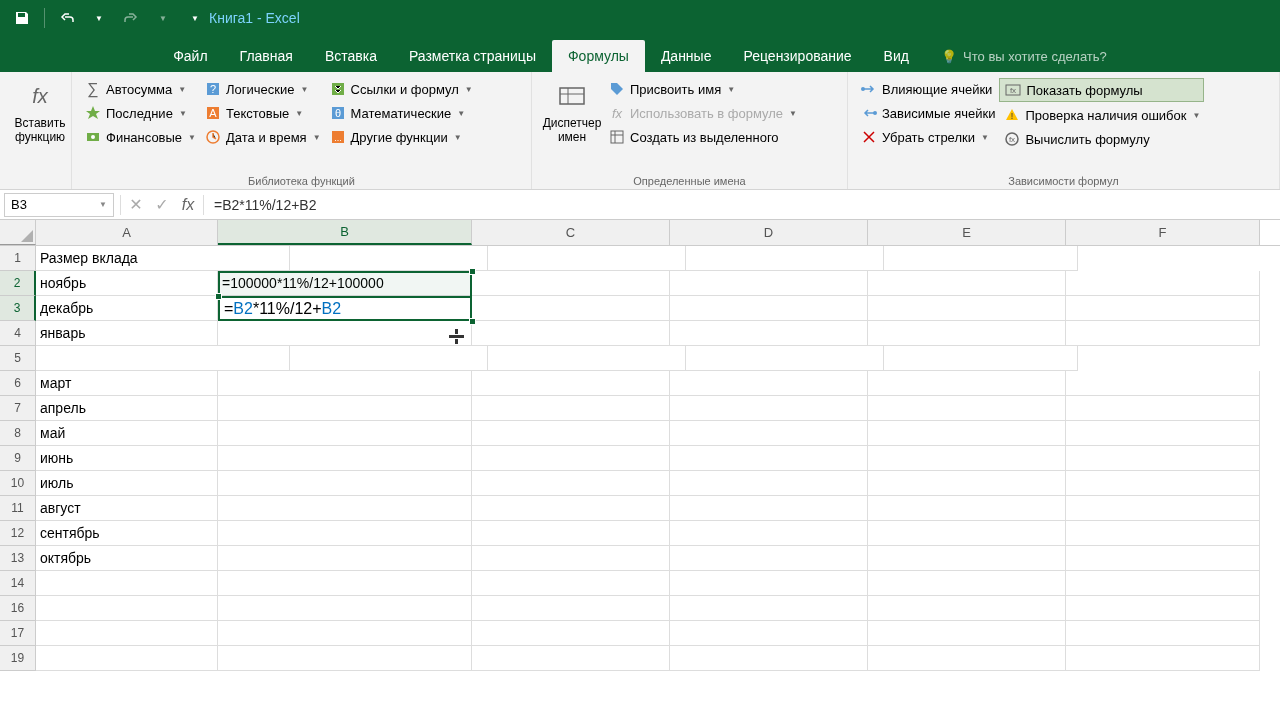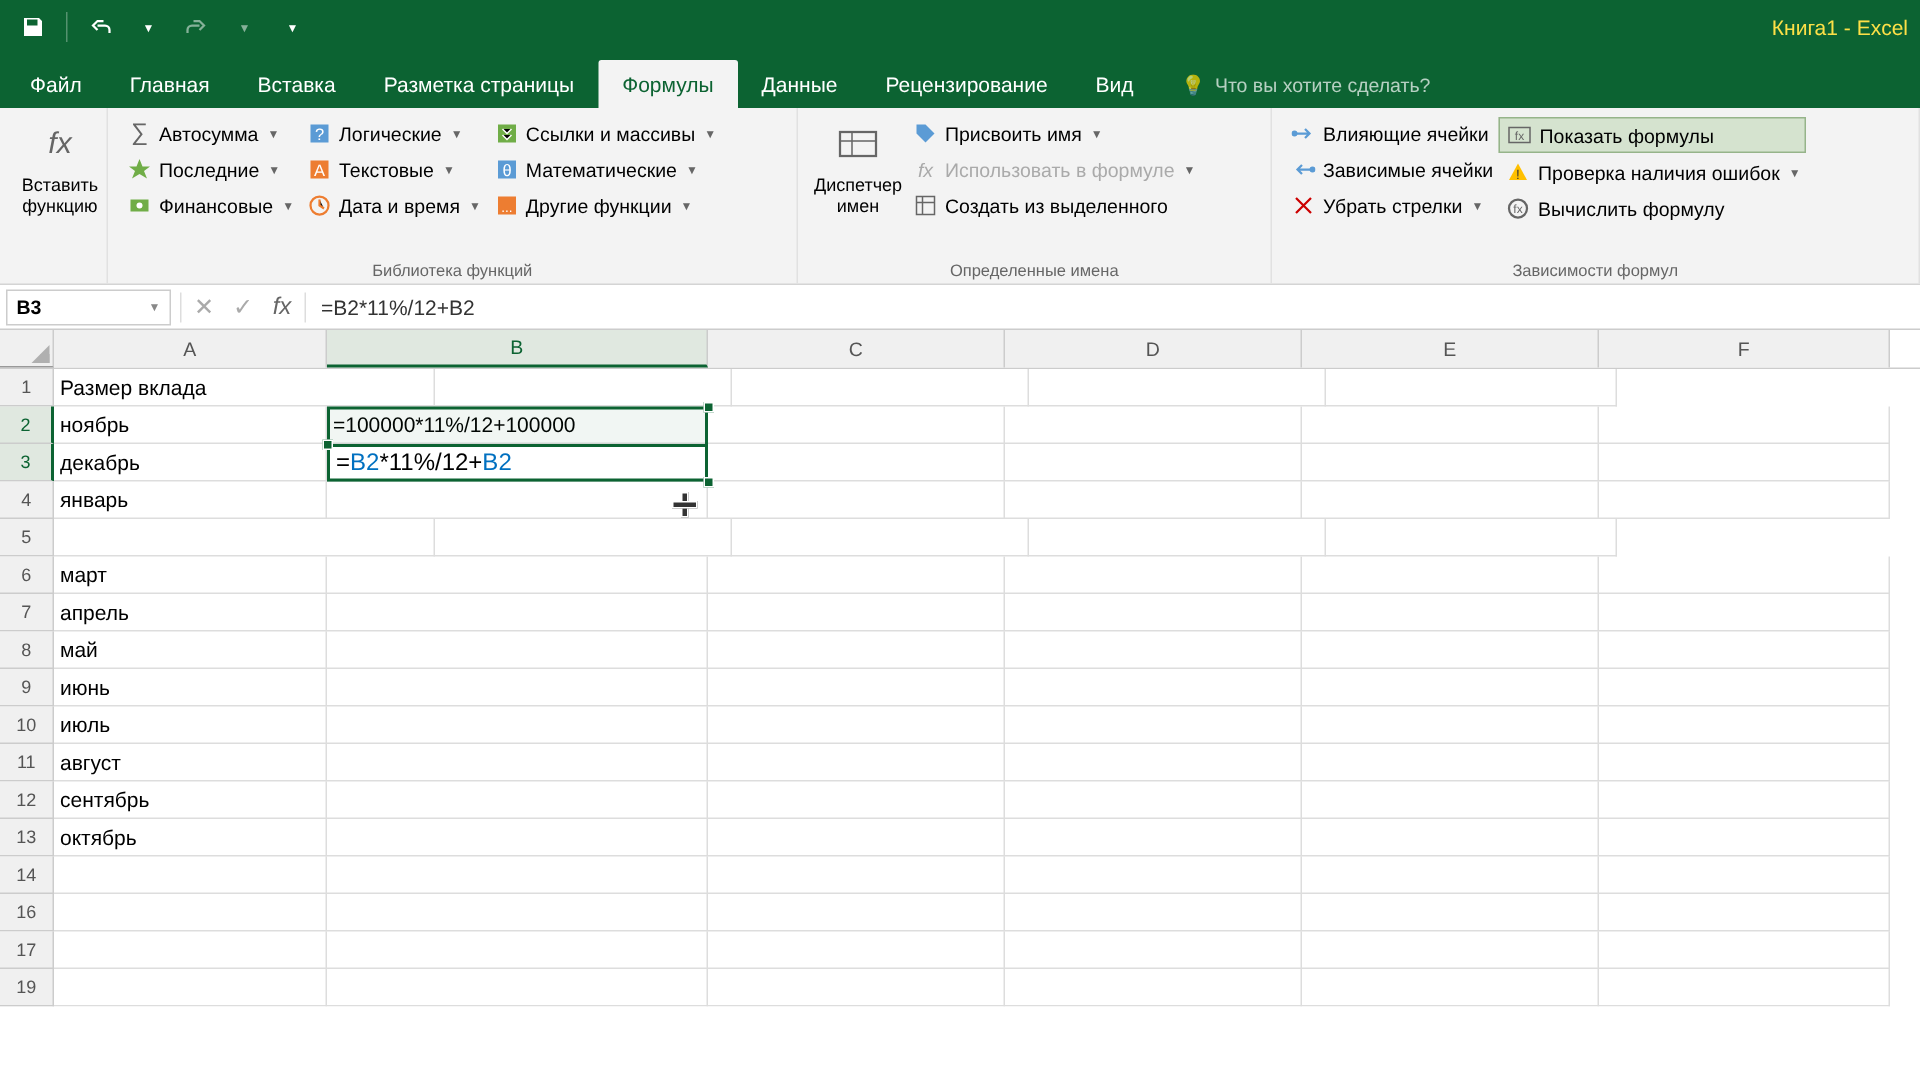--- a/index.html
+++ b/index.html
@@ -2,41 +2,41 @@
 <html><head>
 <meta charset="utf-8">
 <style>
 * { margin: 0; padding: 0; box-sizing: border-box; font-family: 'Segoe UI', Tahoma, sans-serif; }
 body { background: #fff; overflow: hidden; }
 
 .titlebar { background: #0c6332; height: 36px; display: flex; align-items: center; padding: 0 8px; }
 .qat { display: flex; align-items: center; gap: 4px; }
 .qat-item { width: 28px; height: 28px; display: flex; align-items: center; justify-content: center; color: #fff; cursor: pointer; }
 .qat-sep { width: 1px; height: 20px; background: rgba(255,255,255,0.3); margin: 0 4px; }
-.title-center { flex: 1; text-align: right; color: #fde047; font-size: 14px; }
-
-.tabs-row { background: #0c6332; height: 36px; display: flex; align-items: flex-end; padding: 0 4px; }
+.title-center { flex: 1; text-align: left; color: #7dd3fc; font-size: 14px; }
+
+.tabs-row { background: #0c6332; height: 36px; display: flex; align-items: flex-end; padding: 0 4px; justify-content: center; }
 .tab { padding: 8px 16px; color: #fff; font-size: 14px; cursor: pointer; border-top-left-radius: 2px; border-top-right-radius: 2px; }
 .tab.active { background: #f3f3f3; color: #0c6332; }
 .tell-me { display: flex; align-items: center; color: rgba(255,255,255,0.7); font-size: 13px; padding: 8px 16px; gap: 6px; }
 
 .ribbon { background: #f3f3f3; border-bottom: 1px solid #d4d4d4; height: 118px; display: flex; }
 .ribbon-group { border-right: 1px solid #e1e1e1; padding: 4px 8px; display: flex; flex-direction: column; position: relative; }
 .ribbon-group-label { position: absolute; bottom: 2px; left: 0; right: 0; text-align: center; color: #666; font-size: 11px; }
 .ribbon-big-btn { display: flex; flex-direction: column; align-items: center; justify-content: flex-start; width: 64px; padding: 4px; cursor: pointer; font-size: 12px; text-align: center; line-height: 1.2; }
 .ribbon-big-icon { width: 32px; height: 32px; margin-bottom: 4px; display: flex; align-items: center; justify-content: center; }
 .ribbon-btn-row { display: flex; align-items: center; padding: 2px 4px; cursor: pointer; font-size: 13px; gap: 4px; white-space: nowrap; }
 .ribbon-btn-row.disabled { color: #aaa; }
 .ribbon-btn-row.highlighted { background: #d5e3cf; border: 1px solid #96b48a; }
 .small-icon { width: 18px; height: 18px; display: inline-flex; align-items: center; justify-content: center; flex-shrink: 0; }
 .dropdown-arrow { font-size: 8px; color: #666; margin-left: 2px; }
 .ribbon-col { display: flex; flex-direction: column; gap: 2px; padding-top: 2px; }
 
 .formula-bar { height: 30px; border-bottom: 1px solid #ccc; display: flex; align-items: center; background: #fff; }
-.name-box { width: 110px; height: 24px; border: 1px solid #ccc; margin: 0 4px; padding: 0 6px; font-size: 13px; display: flex; align-items: center; justify-content: space-between; font-weight: bold; }
+.name-box { width: 110px; height: 24px; border: 1px solid #ccc; margin: 0 4px; padding: 0 6px; font-size: 13px; display: flex; align-items: center; justify-content: space-between; }
 .fb-btn { width: 26px; height: 24px; display: flex; align-items: center; justify-content: center; color: #aaa; cursor: pointer; }
 .fb-sep { width: 1px; height: 20px; background: #ddd; margin: 0 2px; }
 .formula-input { flex: 1; padding: 0 8px; font-size: 14px; color: #333; }
 
 .grid-area { position: relative; }
 .col-headers { display: flex; height: 26px; border-bottom: 1px solid #ccc; }
 .corner { width: 36px; background: #f0f0f0; border-right: 1px solid #ccc; border-bottom: 1px solid #999; position: relative; }
 .corner::after { content: ''; position: absolute; right: 2px; bottom: 2px; border: 6px solid transparent; border-right-color: #b0b0b0; border-bottom-color: #b0b0b0; }
 .col-header { background: #f0f0f0; border-right: 1px solid #ccc; display: flex; align-items: center; justify-content: center; font-size: 13px; color: #555; cursor: pointer; }
 .col-A { width: 182px; }
@@ -186,21 +186,21 @@
         </div>
     </div>
     <div class="ribbon-col">
       <div class="ribbon-btn-row">
           <span class="small-icon">
             <svg width="16" height="16">
               <rect x="2" y="2" width="12" height="12" fill="#70ad47"></rect>
               <path stroke="#fff" stroke-width="1" d="M5 5l3 3 3-3M5 9l3 3 3-3"></path>
             </svg>
           </span>
-          <span>Ссылки и массивы</span>
+          <span>Ссылки и формул</span>
           <span class="dropdown-arrow">▼</span>
         </div>
       <div class="ribbon-btn-row">
           <span class="small-icon">
             <svg width="16" height="16">
               <rect x="2" y="2" width="12" height="12" fill="#5b9bd5"></rect>
               <text x="8" y="12" fill="#fff" text-anchor="middle" font-size="11">θ</text>
             </svg>
           </span>
           <span>Математические</span>

